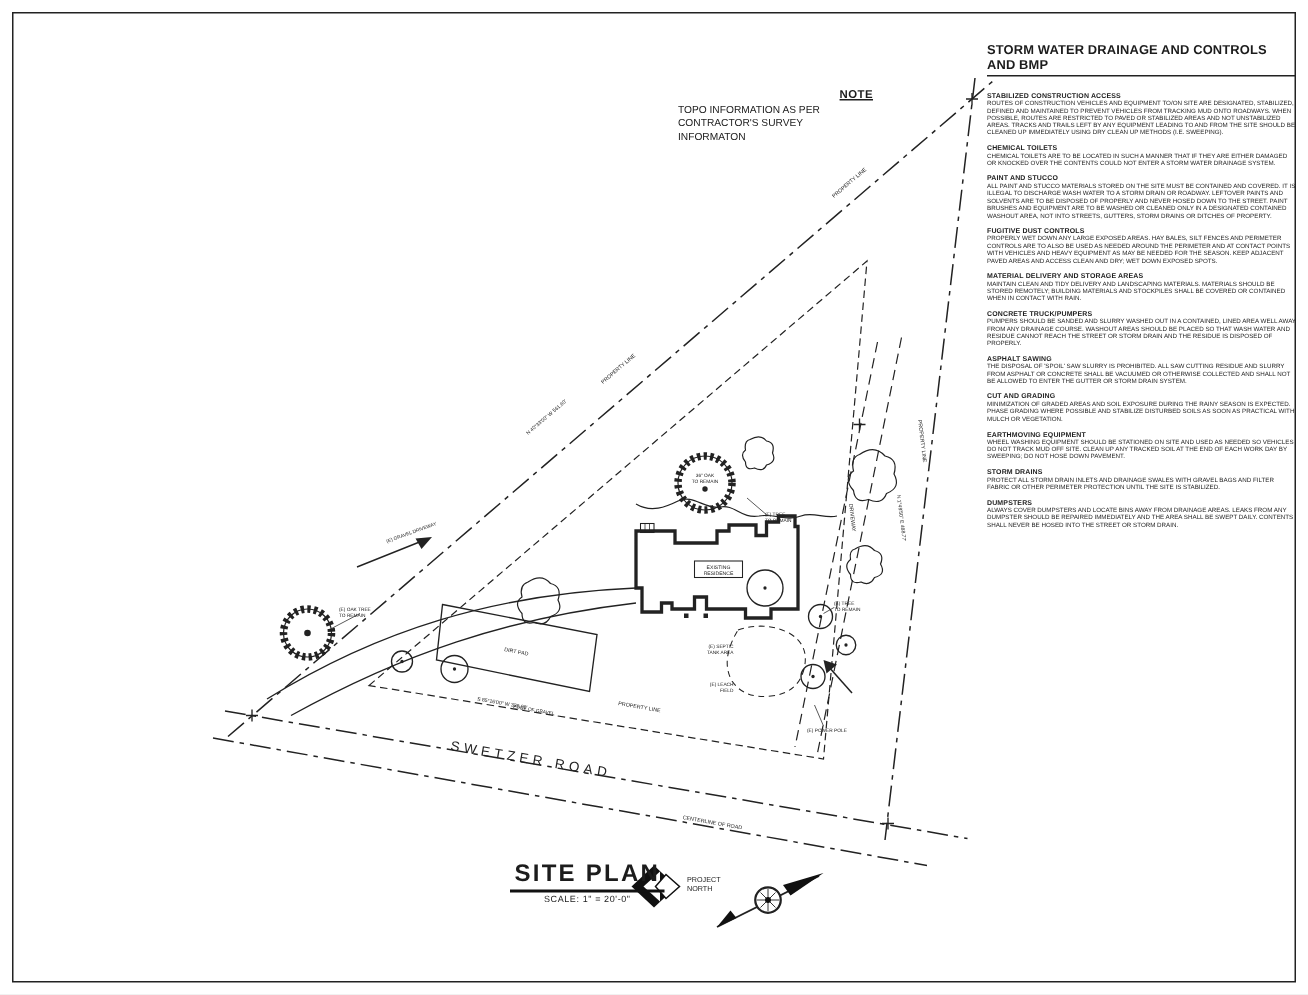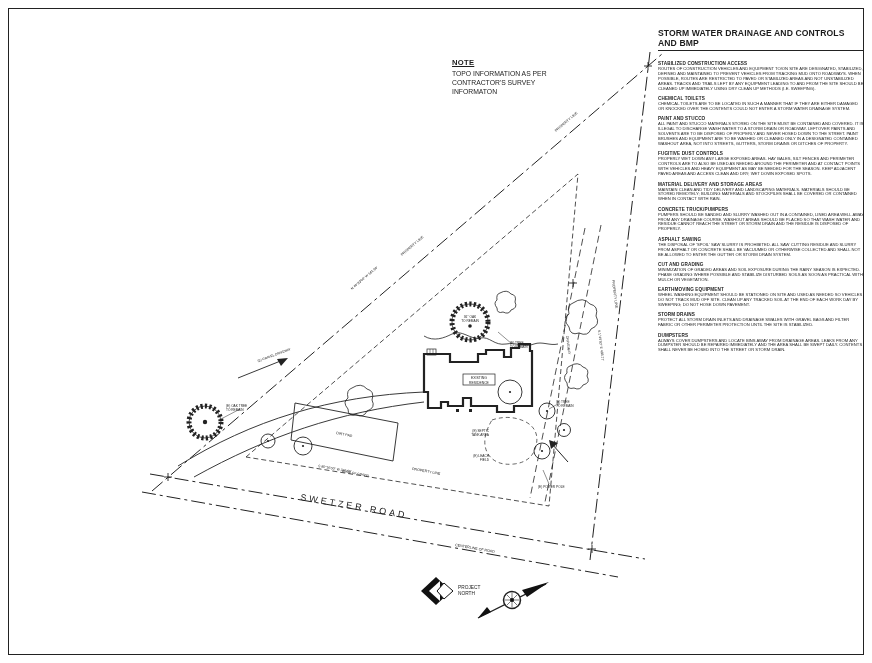--- a/index.html
+++ b/index.html
@@ -4,21 +4,21 @@
 <style>
   html,body{margin:0;padding:0;background:#e8e8e8;}
   .page{
     position:relative;width:872px;height:663px;background:#ffffff;
     font-family:"Liberation Sans","DejaVu Sans",sans-serif;color:#1c1c1c;overflow:hidden;
   }
   .sheet-border{position:absolute;left:8px;top:8px;width:854px;height:645px;border:1.4px solid #222;}
   svg.plan{position:absolute;left:0;top:0;}
   
   .note{position:absolute;left:452px;top:58px;width:130px;}
-  .note h3{font-size:7.6px;font-weight:bold;text-decoration:underline;margin:0 0 3px 0;letter-spacing:.3px;}
+  .note h3{font-size:7.6px;font-weight:bold;text-decoration:underline;margin:0 0 3px 0;letter-spacing:.3px;text-align:right;}
   .note .nl{font-size:6.8px;line-height:1.3;}
   
   .bmp{position:absolute;left:658px;top:28px;width:206px;}
   .bmp h1{font-size:8.6px;font-weight:bold;margin:0 0 4px 0;padding-bottom:2px;border-bottom:1.2px solid #222;letter-spacing:.1px;}
   .bmp-body{width:412px;transform:scale(.5);transform-origin:0 0;}
   .bmp-body h2{font-size:9.3px;font-weight:bold;margin:10px 0 1px 0;letter-spacing:.2px;}
   .bmp-body p{font-size:8.3px;line-height:1.18;margin:0;}
   
   .title-block{position:absolute;left:340px;top:574px;text-align:center;}
   .site-title{display:inline-block;font-size:16px;font-weight:bold;letter-spacing:1.5px;border-bottom:2.4px solid #111;padding:0 3px 1px 3px;}
@@ -199,17 +199,21 @@
       <p>MINIMIZATION OF GRADED AREAS AND SOIL EXPOSURE DURING THE RAINY SEASON IS EXPECTED. PHASE GRADING WHERE POSSIBLE AND STABILIZE DISTURBED SOILS AS SOON AS PRACTICAL WITH MULCH OR VEGETATION.</p>
       <h2>EARTHMOVING EQUIPMENT</h2>
       <p>WHEEL WASHING EQUIPMENT SHOULD BE STATIONED ON SITE AND USED AS NEEDED SO VEHICLES DO NOT TRACK MUD OFF SITE. CLEAN UP ANY TRACKED SOIL AT THE END OF EACH WORK DAY BY SWEEPING; DO NOT HOSE DOWN PAVEMENT.</p>
       <h2>STORM DRAINS</h2>
       <p>PROTECT ALL STORM DRAIN INLETS AND DRAINAGE SWALES WITH GRAVEL BAGS AND FILTER FABRIC OR OTHER PERIMETER PROTECTION UNTIL THE SITE IS STABILIZED.</p>
       <h2>DUMPSTERS</h2>
       <p>ALWAYS COVER DUMPSTERS AND LOCATE BINS AWAY FROM DRAINAGE AREAS. LEAKS FROM ANY DUMPSTER SHOULD BE REPAIRED IMMEDIATELY AND THE AREA SHALL BE SWEPT DAILY. CONTENTS SHALL NEVER BE HOSED INTO THE STREET OR STORM DRAIN.</p>
     </div>
   </div>
 
+  <div class="title-block">
+    <div class="site-title">SITE PLAN</div>
+    <div class="scale">SCALE: 1" = 20'-0"</div>
+  </div>
   <div style="position:absolute;left:458px;top:585px;font-size:4.8px;line-height:1.25;">
     <div>PROJECT</div>
     <div>NORTH</div>
   </div>
 </div>
 
 </body></html>

